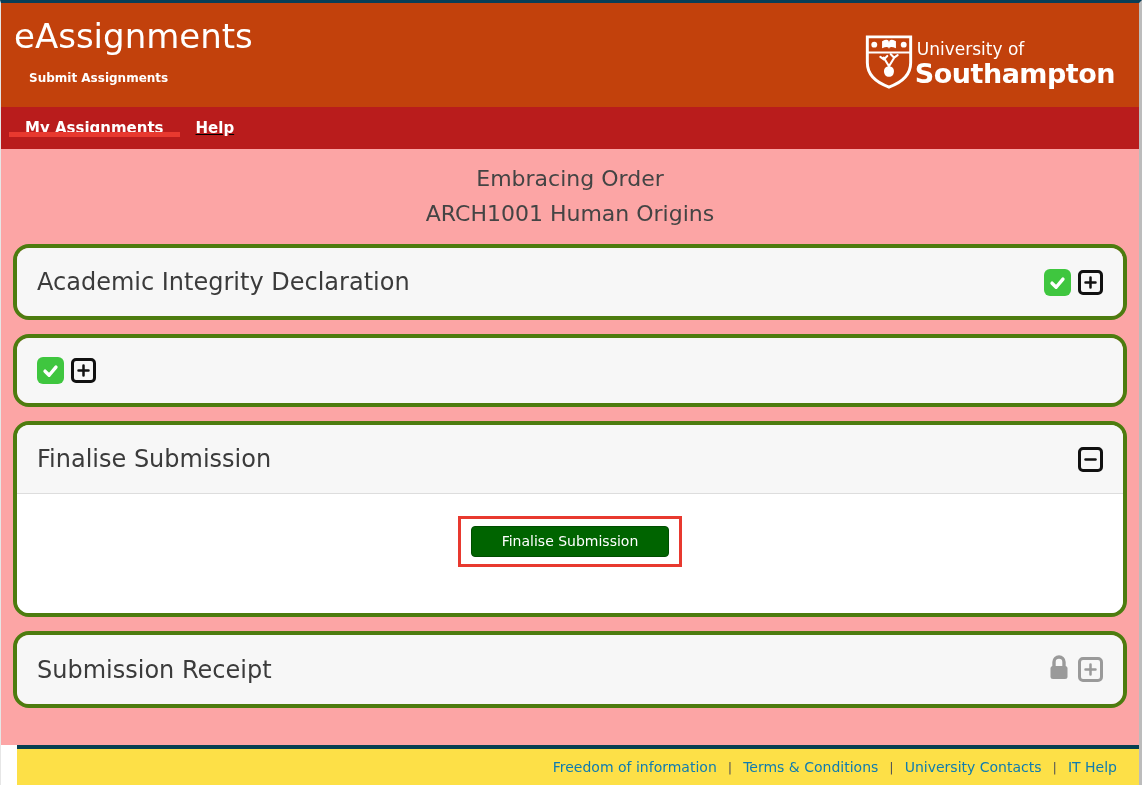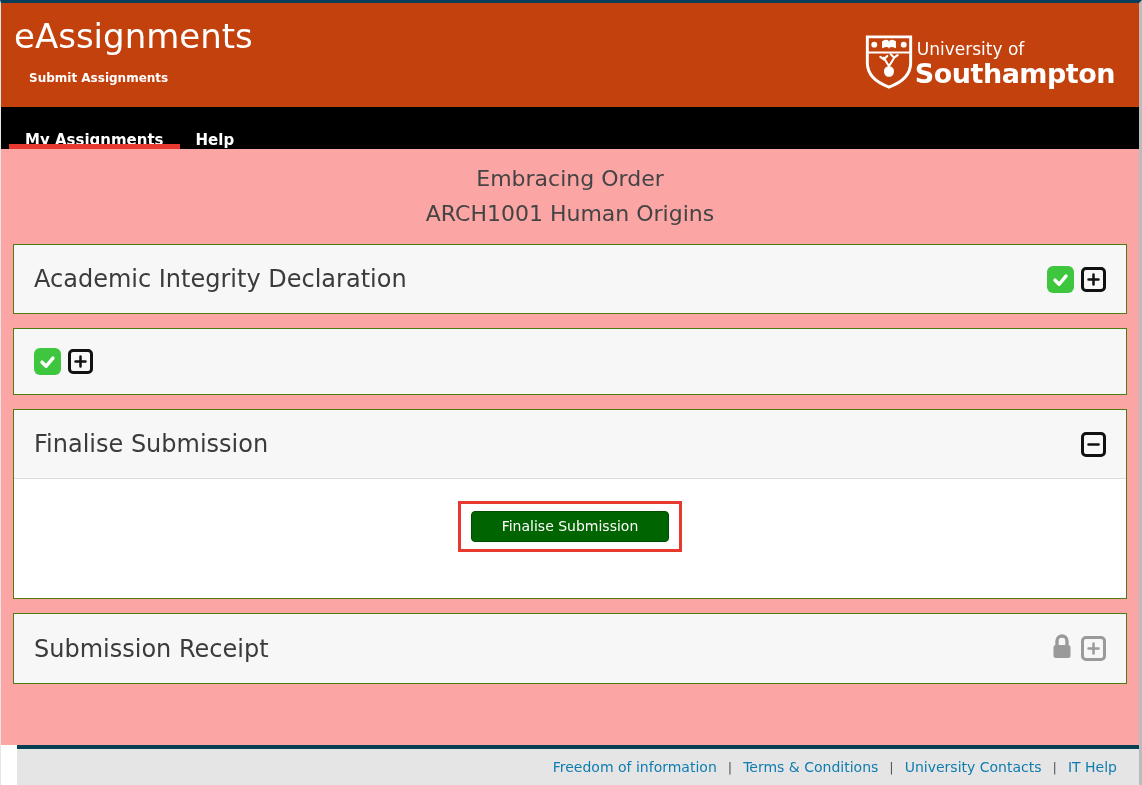--- a/index.html
+++ b/index.html
@@ -23,39 +23,39 @@
     display: flex; justify-content: space-between;
   }
   .app-title { font-size: 34px; font-weight: 400; letter-spacing: 0; line-height: 46px; }
   .app-subtitle { position: absolute; left: 28px; bottom: 22px; font-size: 12px; font-weight: bold; }
   .logo { display: flex; align-items: center; margin: 8px 6px 0 0; cursor: pointer; }
   .logo-text { color: #fff; line-height: 1; }
   .logo-text .l1 { font-size: 17px; font-weight: 400; margin-bottom: 2px; margin-left: 2px; }
   .logo-text .l2 { font-size: 27px; font-weight: bold; letter-spacing: -0.5px; }
 
   
-  .nav { height: 43px; background: #000000; display: flex; align-items: flex-end; padding-left: 8px; text-decoration: underline; }
+  .nav { height: 43px; background: #b91c1c; display: flex; align-items: center; padding-left: 8px; text-decoration: underline; }
   .nav-item {
     color: #fff; font-size: 15px; font-weight: bold;
     padding: 0 16px; display: flex; align-items: center;
     position: relative; cursor: pointer;
   }
   .nav-item.active::after {
     content: ""; position: absolute; left: 0; right: 0; bottom: 0; height: 5px;
     background: #E8392F;
   }
 
   
   .main { height: 598px; background: #fca5a5; }
   .page-title { text-align: center; color: #444; }
   .page-title .t1 { font-size: 22px; line-height: 34px; margin-top: 13px; }
   .page-title .t2 { font-size: 22px; line-height: 36px; }
 
   .panel {
-    margin: 0 12px 14px 12px; border: 1px solid #4d7c0f; border-radius: 0;
+    margin: 0 12px 14px 12px; border: 4px solid #4d7c0f; border-radius: 16px;
     background: #f7f7f7; overflow: hidden;
   }
   .panel:first-of-type { margin-top: 12px; }
   .panel-header {
     display: flex; align-items: center; justify-content: space-between;
     padding: 19px 20px; cursor: pointer; background: #f7f7f7;
   }
   .panel-title { font-size: 24px; color: #3b3b3b; line-height: 30px; font-weight: 400; }
   .panel-title.locked { color: #3b3b3b; }
   .header-icons { display: flex; align-items: center; gap: 7px; }
@@ -78,21 +78,21 @@
   .button-row { display: flex; justify-content: center; }
   .highlight-box { border: 3px solid #E8392F; padding: 7px 10px; }
   .finalise-btn {
     background: #006400; color: #fff; border: 1px solid #004d00; border-radius: 4px;
     font-size: 14px; font-family: "DejaVu Sans", "Liberation Sans", sans-serif;
     padding: 6px 30px; cursor: pointer; line-height: 17px;
   }
 
   
   .footer {
-    border-top: 4px solid #063F51; height: 40px; background: #e5e5e5;
+    border-top: 4px solid #063F51; height: 40px; background: #fde047;
     display: flex; align-items: center; justify-content: flex-end;
     padding: 0 22px; gap: 0; margin-top: auto; margin-left: 16px;
   }
   .footer a { color: #0F7CB0; text-decoration: none; font-size: 14px; cursor: pointer; }
   .footer .sep { color: #555; font-size: 13px; margin: 0 11px; }
 </style>
 </head>
 <body>
 
 <div class="page">

